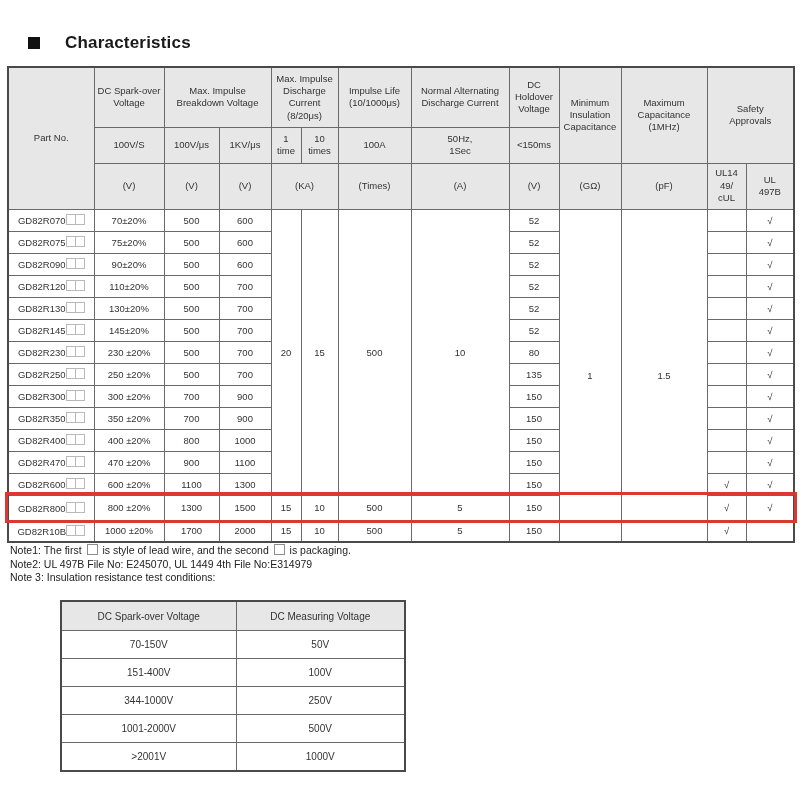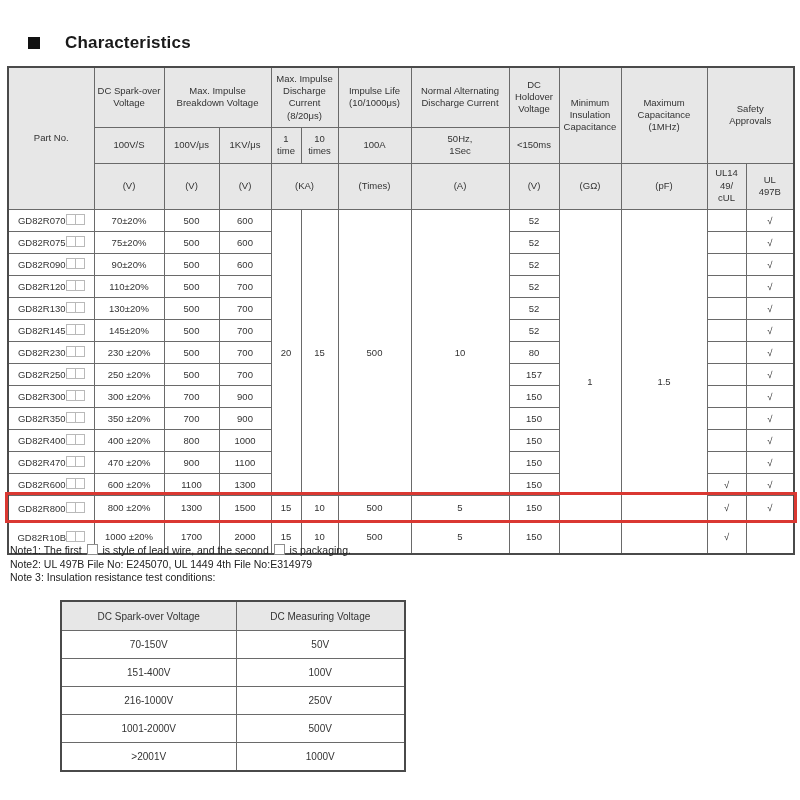--- a/index.html
+++ b/index.html
@@ -174,21 +174,21 @@
           <td>700</td>
           <td>80</td>
           <td class="check-cell"></td>
           <td class="check-cell">√</td>
         </tr>
         <tr style="height: 22px;">
           <td class="part-cell">GD82R250<span class="sq"></span><span class="sq"></span></td>
           <td>250 ±20%</td>
           <td>500</td>
           <td>700</td>
-          <td>157</td>
+          <td>135</td>
           <td class="check-cell"></td>
           <td class="check-cell">√</td>
         </tr>
         <tr style="height: 22px;">
           <td class="part-cell">GD82R300<span class="sq"></span><span class="sq"></span></td>
           <td>300 ±20%</td>
           <td>700</td>
           <td>900</td>
           <td>150</td>
           <td class="check-cell"></td>
@@ -236,21 +236,21 @@
           <td>1300</td>
           <td>1500</td>
           <td>15</td>
           <td>10</td>
           <td>500</td>
           <td>5</td>
           <td>150</td>
           <td class="check-cell">√</td>
           <td class="check-cell">√</td>
         </tr>
-        <tr style="height: 34px; border-radius: 11px;">
+        <tr style="height: 22px; border-radius: 11px;">
           <td class="part-cell">GD82R10B<span class="sq"></span><span class="sq"></span></td>
           <td>1000 ±20%</td>
           <td>1700</td>
           <td>2000</td>
           <td>15</td>
           <td>10</td>
           <td>500</td>
           <td>5</td>
           <td>150</td>
           <td class="check-cell">√</td>
@@ -281,21 +281,21 @@
     <tbody id="cond-body">
         <tr>
           <td>70-150V</td>
           <td>50V</td>
         </tr>
         <tr>
           <td>151-400V</td>
           <td>100V</td>
         </tr>
         <tr>
-          <td>216-1000V</td>
+          <td>344-1000V</td>
           <td>250V</td>
         </tr>
         <tr>
           <td>1001-2000V</td>
           <td>500V</td>
         </tr>
         <tr>
           <td>&gt;2001V</td>
           <td>1000V</td>
         </tr>

